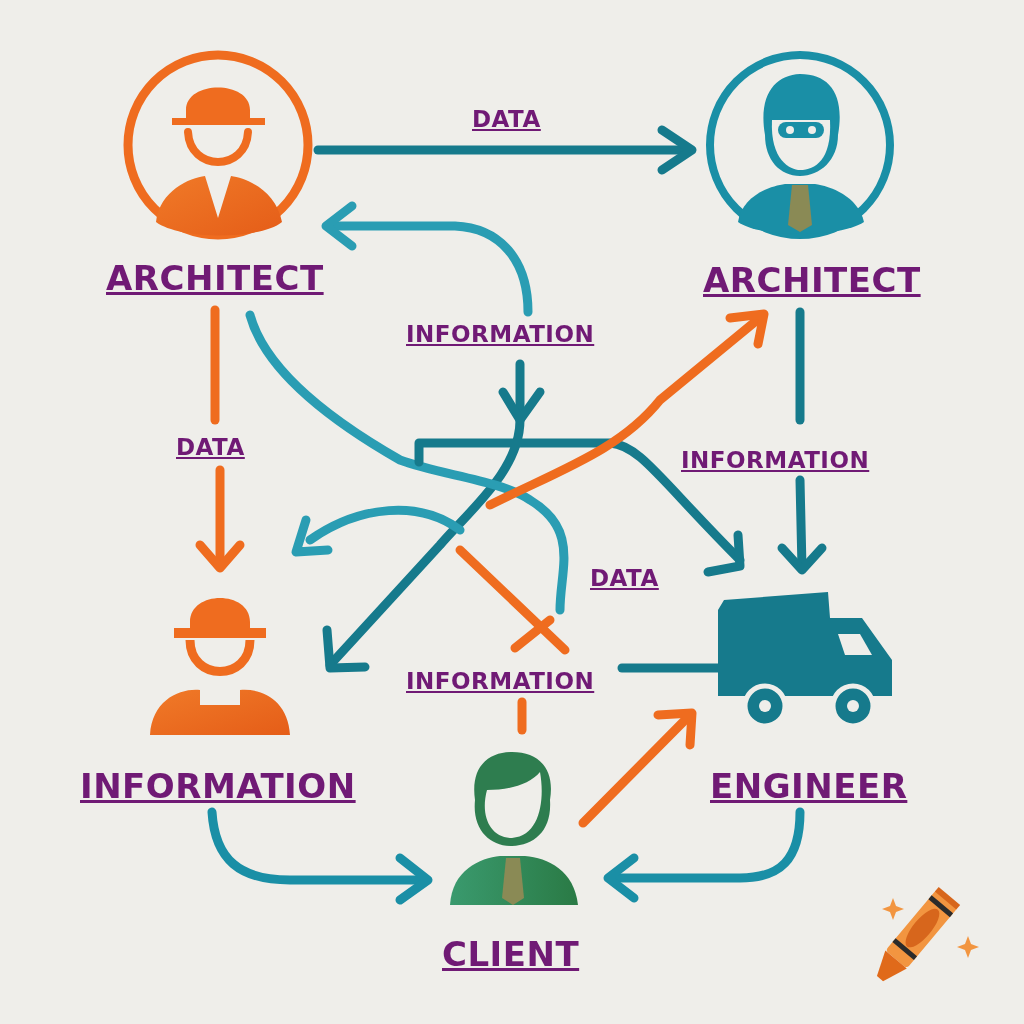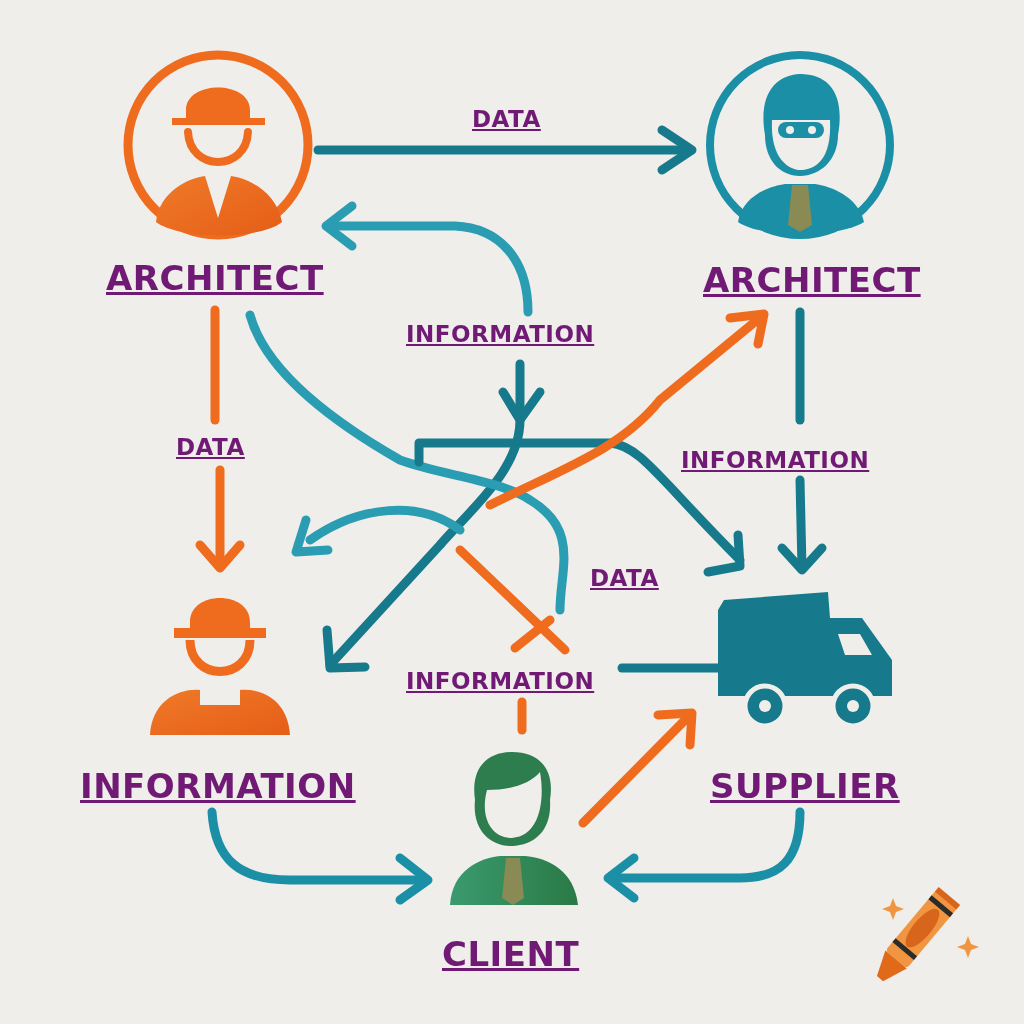--- a/index.html
+++ b/index.html
@@ -148,21 +148,21 @@
     <path d="M-45 -14 L-70 -4 L-70 4 L-45 14 Z" fill="#e06a1a"></path>
     <rect x="32" y="-14" width="6" height="28" fill="#d7661c"></rect>
   </g>
   <path d="M893 898 l3 8 l8 3 l-8 3 l-3 8 l-3 -8 l-8 -3 l8 -3 z" fill="#f29540"></path>
   <path d="M968 936 l3 8 l8 3 l-8 3 l-3 8 l-3 -8 l-8 -3 l8 -3 z" fill="#f29540"></path>
 </svg>
 
 <div class="label role" style="left:106px; top:258px;">ARCHITECT</div>
 <div class="label role" style="left:703px; top:260px;">ARCHITECT</div>
 <div class="label role" style="left:80px; top:766px;">INFORMATION</div>
-<div class="label role" style="left:710px; top:766px;">SUPPLIER</div>
+<div class="label role" style="left:710px; top:766px;">ENGINEER</div>
 <div class="label role" style="left:442px; top:934px;text-align:center;">CLIENT</div>
 
 <div class="label flow" style="left:472px; top:106px;">DATA</div>
 <div class="label flow" style="left:406px; top:321px;">INFORMATION</div>
 <div class="label flow" style="left:176px; top:434px;">DATA</div>
 <div class="label flow" style="left:681px; top:447px;">INFORMATION</div>
 <div class="label flow" style="left:590px; top:565px;">DATA</div>
 <div class="label flow" style="left:406px; top:668px;">INFORMATION</div>
 
 </body></html>

